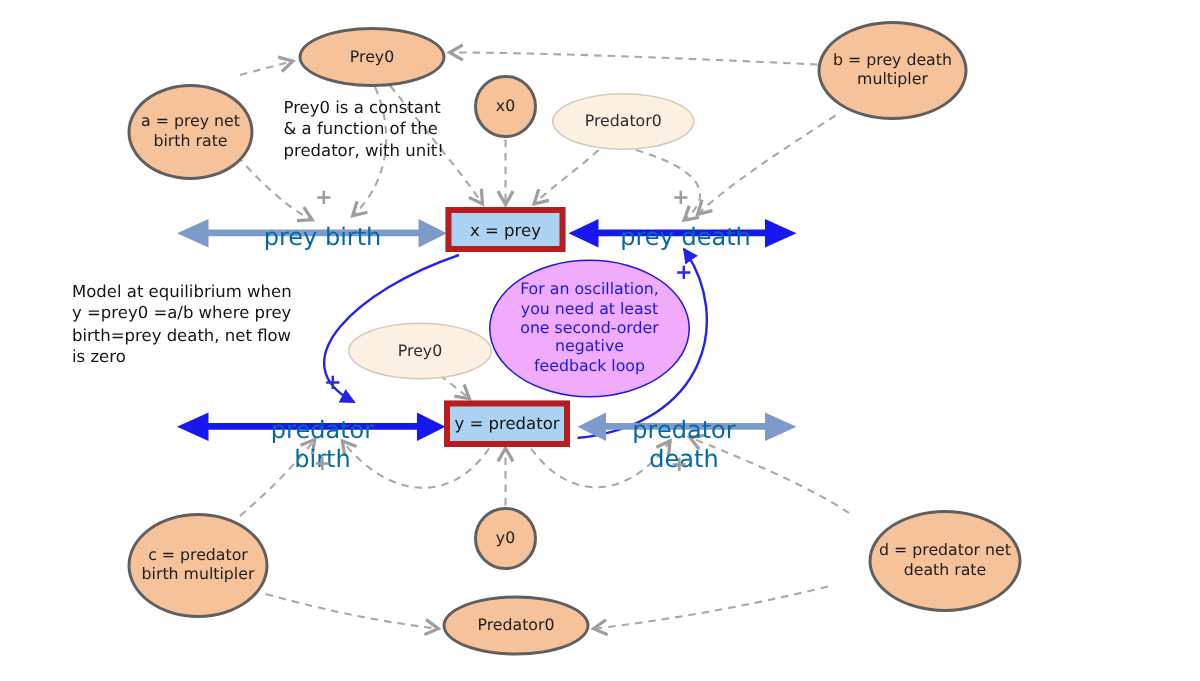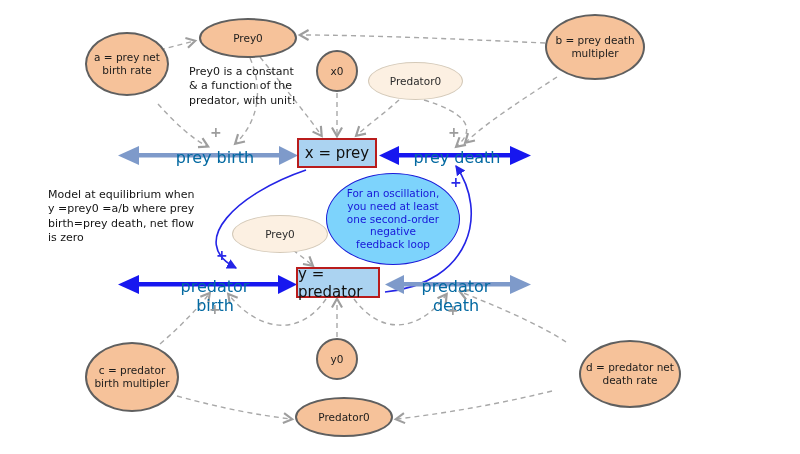--- a/index.html
+++ b/index.html
@@ -9,31 +9,31 @@
   }
   #connector-layer{position:absolute;left:0;top:0;width:800px;height:454px;}
   .node{
     position:absolute;border-radius:50%;display:flex;align-items:center;justify-content:center;
     text-align:center;font-size:10.5px;line-height:1.2;color:#1c1c1c;box-sizing:border-box;
     white-space:pre-line;
   }
   .peach{background:#f6c29a;border:2px solid #5f5f5f;}
   .ghost{background:#fcf0e2;border:1.5px solid #d4c9b8;color:#2b2b2b;}
   .stock{
-    position:absolute;background:#abd3f1;border:2px solid #b91c1c;box-sizing:border-box;
-    display:flex;align-items:center;justify-content:center;font-size:15px;color:#111;
+    position:absolute;background:#abd3f1;border:4px solid #b91c1c;box-sizing:border-box;
+    display:flex;align-items:center;justify-content:center;font-size:11px;color:#111;
   }
   .flow-label{
     position:absolute;width:110px;text-align:center;font-size:16px;color:#0369a1;
   }
   .note{
     position:absolute;font-size:11px;line-height:1.3;color:#141414;white-space:pre-line;
   }
   .osc{
-    position:absolute;border:1.6px solid #1b1bd8;border-radius:50%;background:#7dd3fc;
+    position:absolute;border:1.6px solid #1b1bd8;border-radius:50%;background:#f0abfc;
     color:#1717d8;font-size:10.5px;line-height:1.22;display:flex;align-items:center;
     justify-content:center;text-align:center;box-sizing:border-box;white-space:pre-line;padding:4px 8px;
   }
   .plus{position:absolute;font-size:14px;font-weight:bold;line-height:1;}
   .plus.gray{color:#9c9c9c;}
   .plus.blue{color:#2a2ae8;}
 </style>
 </head>
 <body>
 
@@ -89,21 +89,21 @@
       <polygon points="139,275 139,294 118,284.5"></polygon>
       <polygon points="278,275 278,294 297,284.5"></polygon>
     </g>
     <g fill="#7e9aca" stroke="none">
       <rect x="395" y="282" width="117" height="4.5"></rect>
       <polygon points="404,275 404,294 385,284.5"></polygon>
       <polygon points="510,275 510,294 531,284.5"></polygon>
     </g>
   </svg>
 
-  <div class="node peach" style="left:85px;top:32px;width:84px;height:64px;">
+  <div class="node peach" style="left:85px;top:56px;width:84px;height:64px;">
     <span>a = prey net
 birth rate</span>
   </div>
   <div class="node peach" style="left:199px;top:18px;width:98px;height:40px;">
     <span>Prey0</span>
   </div>
   <div class="node peach" style="left:316px;top:50px;width:42px;height:42px;">
     <span>x0</span>
   </div>
   <div class="node ghost" style="left:368px;top:62px;width:95px;height:38px;">

